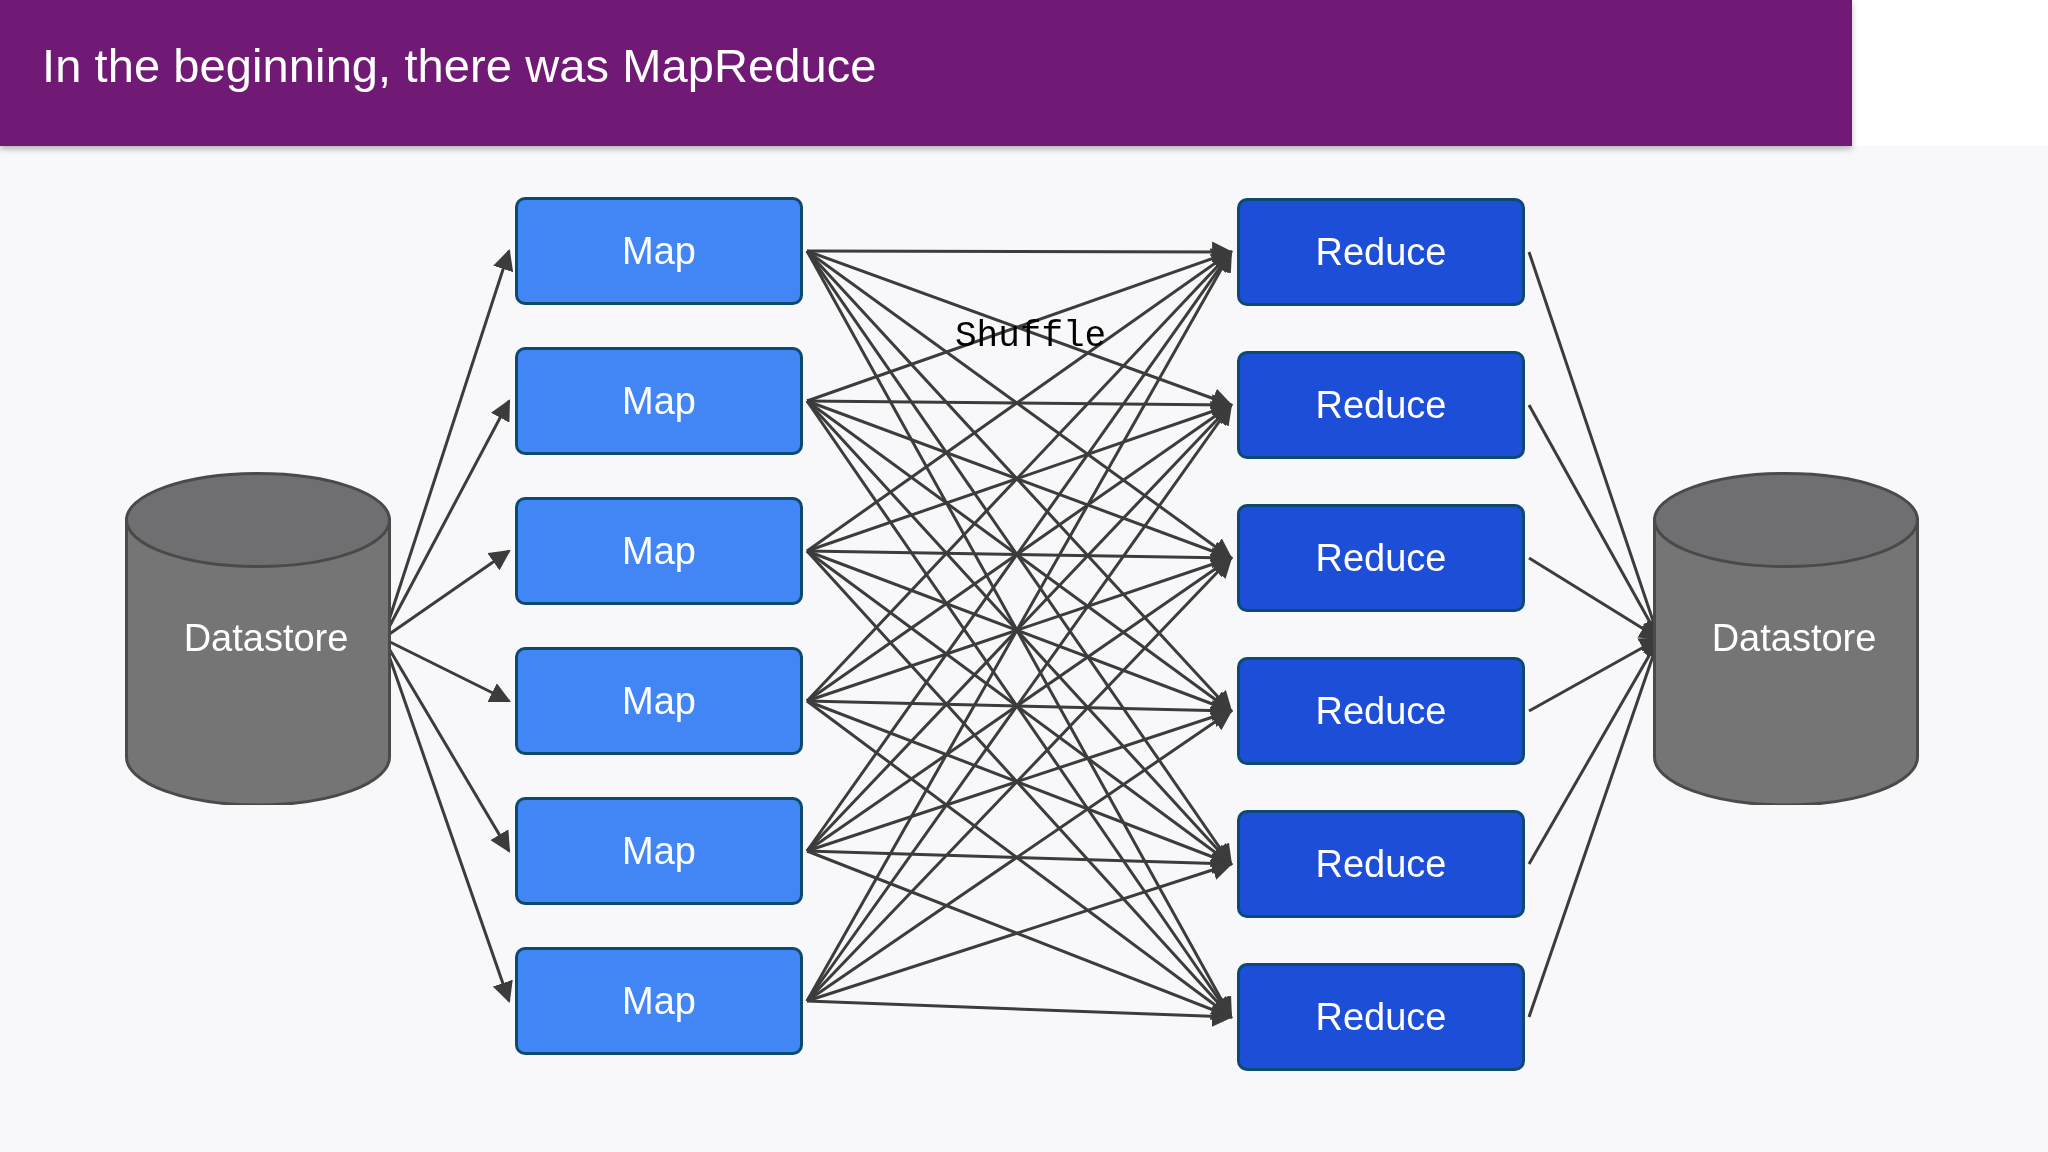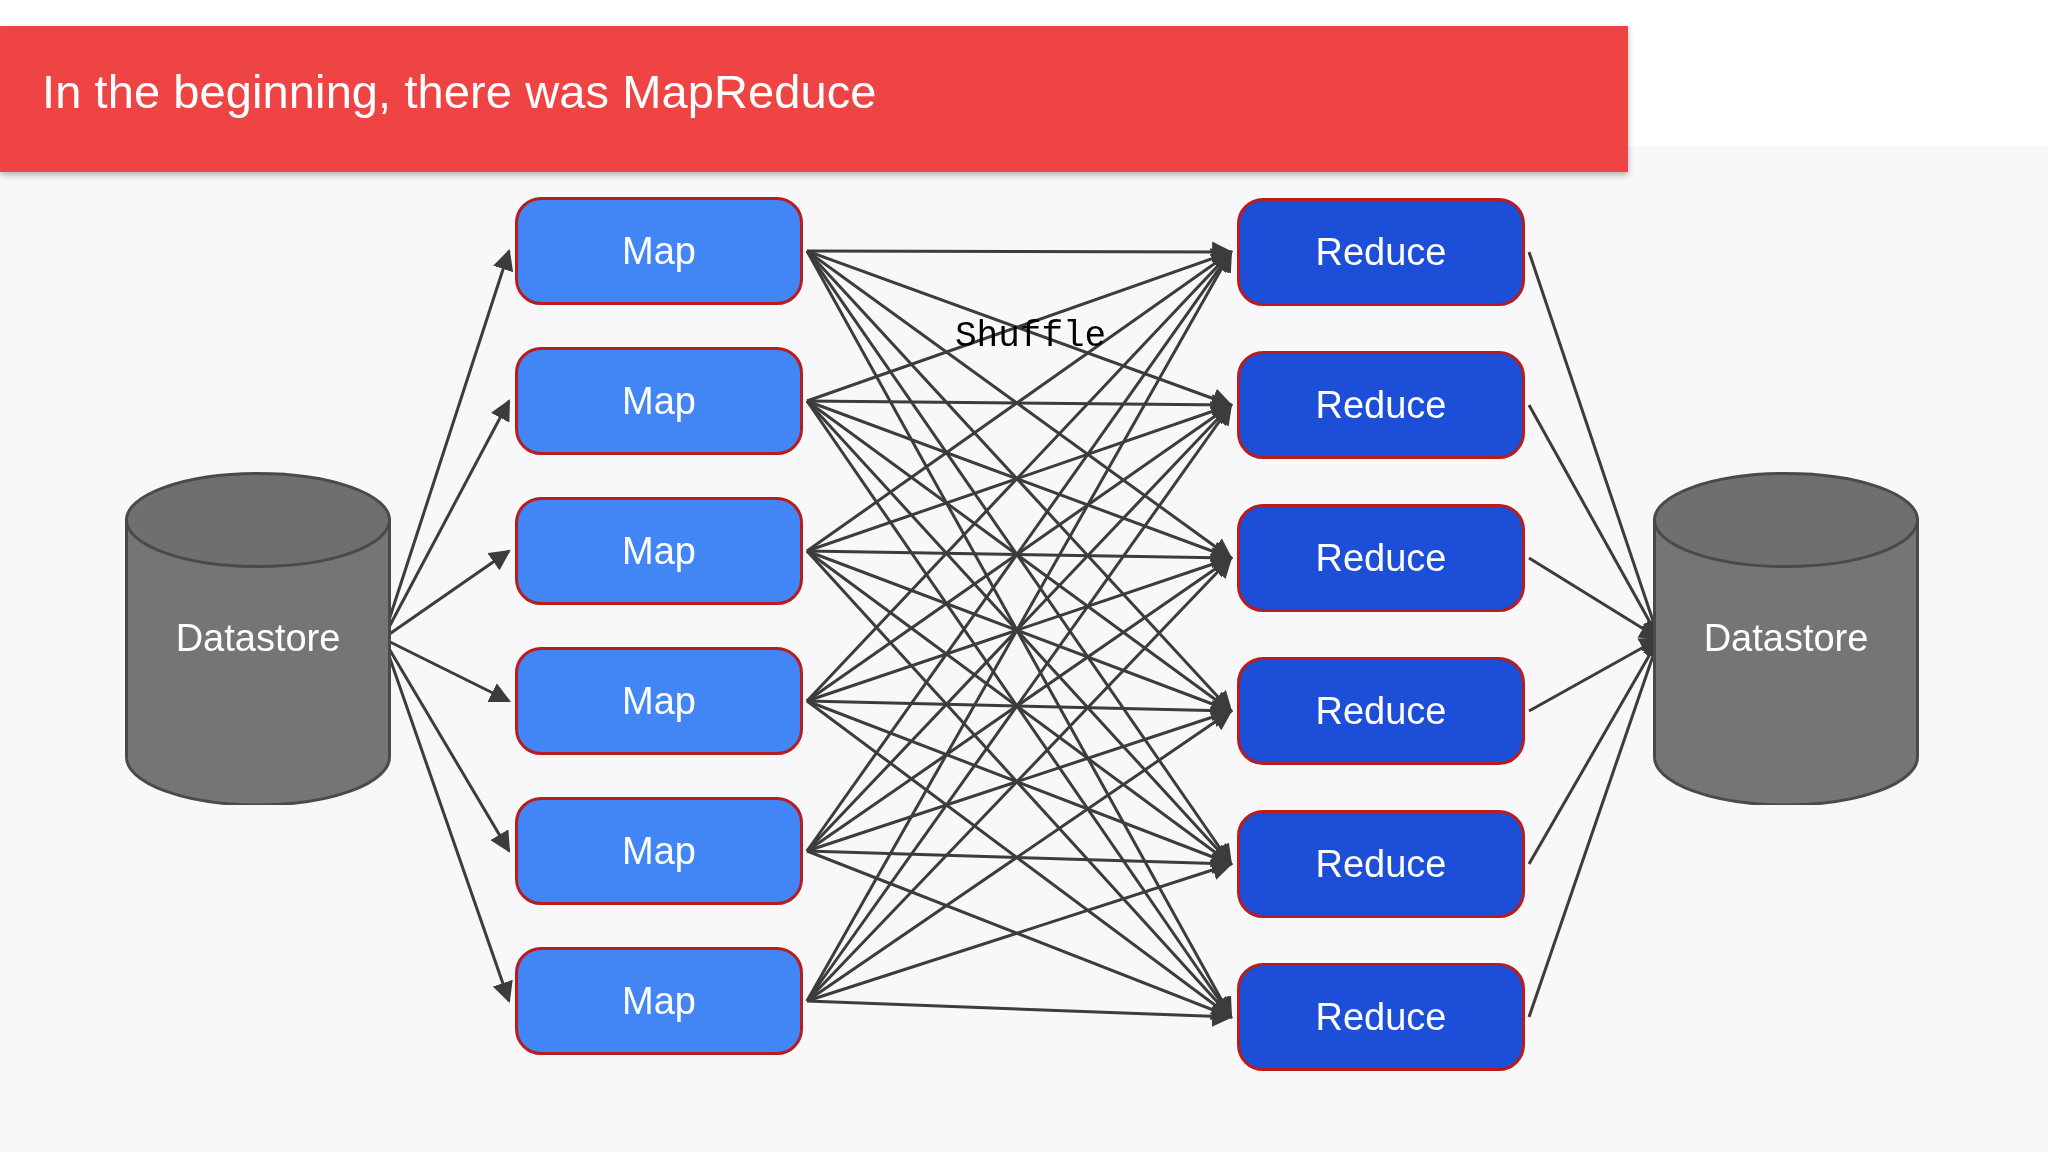--- a/index.html
+++ b/index.html
@@ -13,26 +13,25 @@
     font-family: "Liberation Sans", sans-serif;
     overflow: hidden;
     position: relative;
   }
 
   
   #slide-header {
     position: absolute;
     left: 0;
     top: 0;
-    width: 1628px;
+    width: 1852px;
     height: 146px;
-    background: #ef4444;
+    background: #701a75;
     box-shadow: 0 3px 6px rgba(0,0,0,0.28);
     z-index: 5;
-    margin-top: 26px;
   }
   #slide-title {
     position: absolute;
     left: 42px;
     top: 38px;
     font-size: 47px;
     color: #ffffff;
     letter-spacing: 0.1px;
     white-space: nowrap;
   }
@@ -53,22 +52,22 @@
     left: 0;
     top: -146px;
     width: 2048px;
     height: 1152px;
     pointer-events: none;
   }
 
   
   .node-box {
     position: absolute;
-    border-radius: 26px;
-    border: 3px solid #b91c1c;
+    border-radius: 10px;
+    border: 3px solid #0c4a6e;
     box-sizing: border-box;
     display: flex;
     align-items: center;
     justify-content: center;
     color: #ffffff;
     font-size: 38px;
     z-index: 3;
   }
   .node-map { background: #4285f4; }
   .node-reduce { background: #1d4ed8; }
@@ -86,20 +85,21 @@
     left: 0;
     top: 0;
     width: 100%;
     height: 100%;
     display: flex;
     align-items: center;
     justify-content: center;
     color: #ffffff;
     font-size: 38px;
     pointer-events: none;
+    padding-left: 8px;
   }
 
   
   .free-label {
     position: absolute;
     color: #000000;
     font-size: 36px;
     white-space: nowrap;
     z-index: 4;
     font-family: Liberation Mono, monospace;

